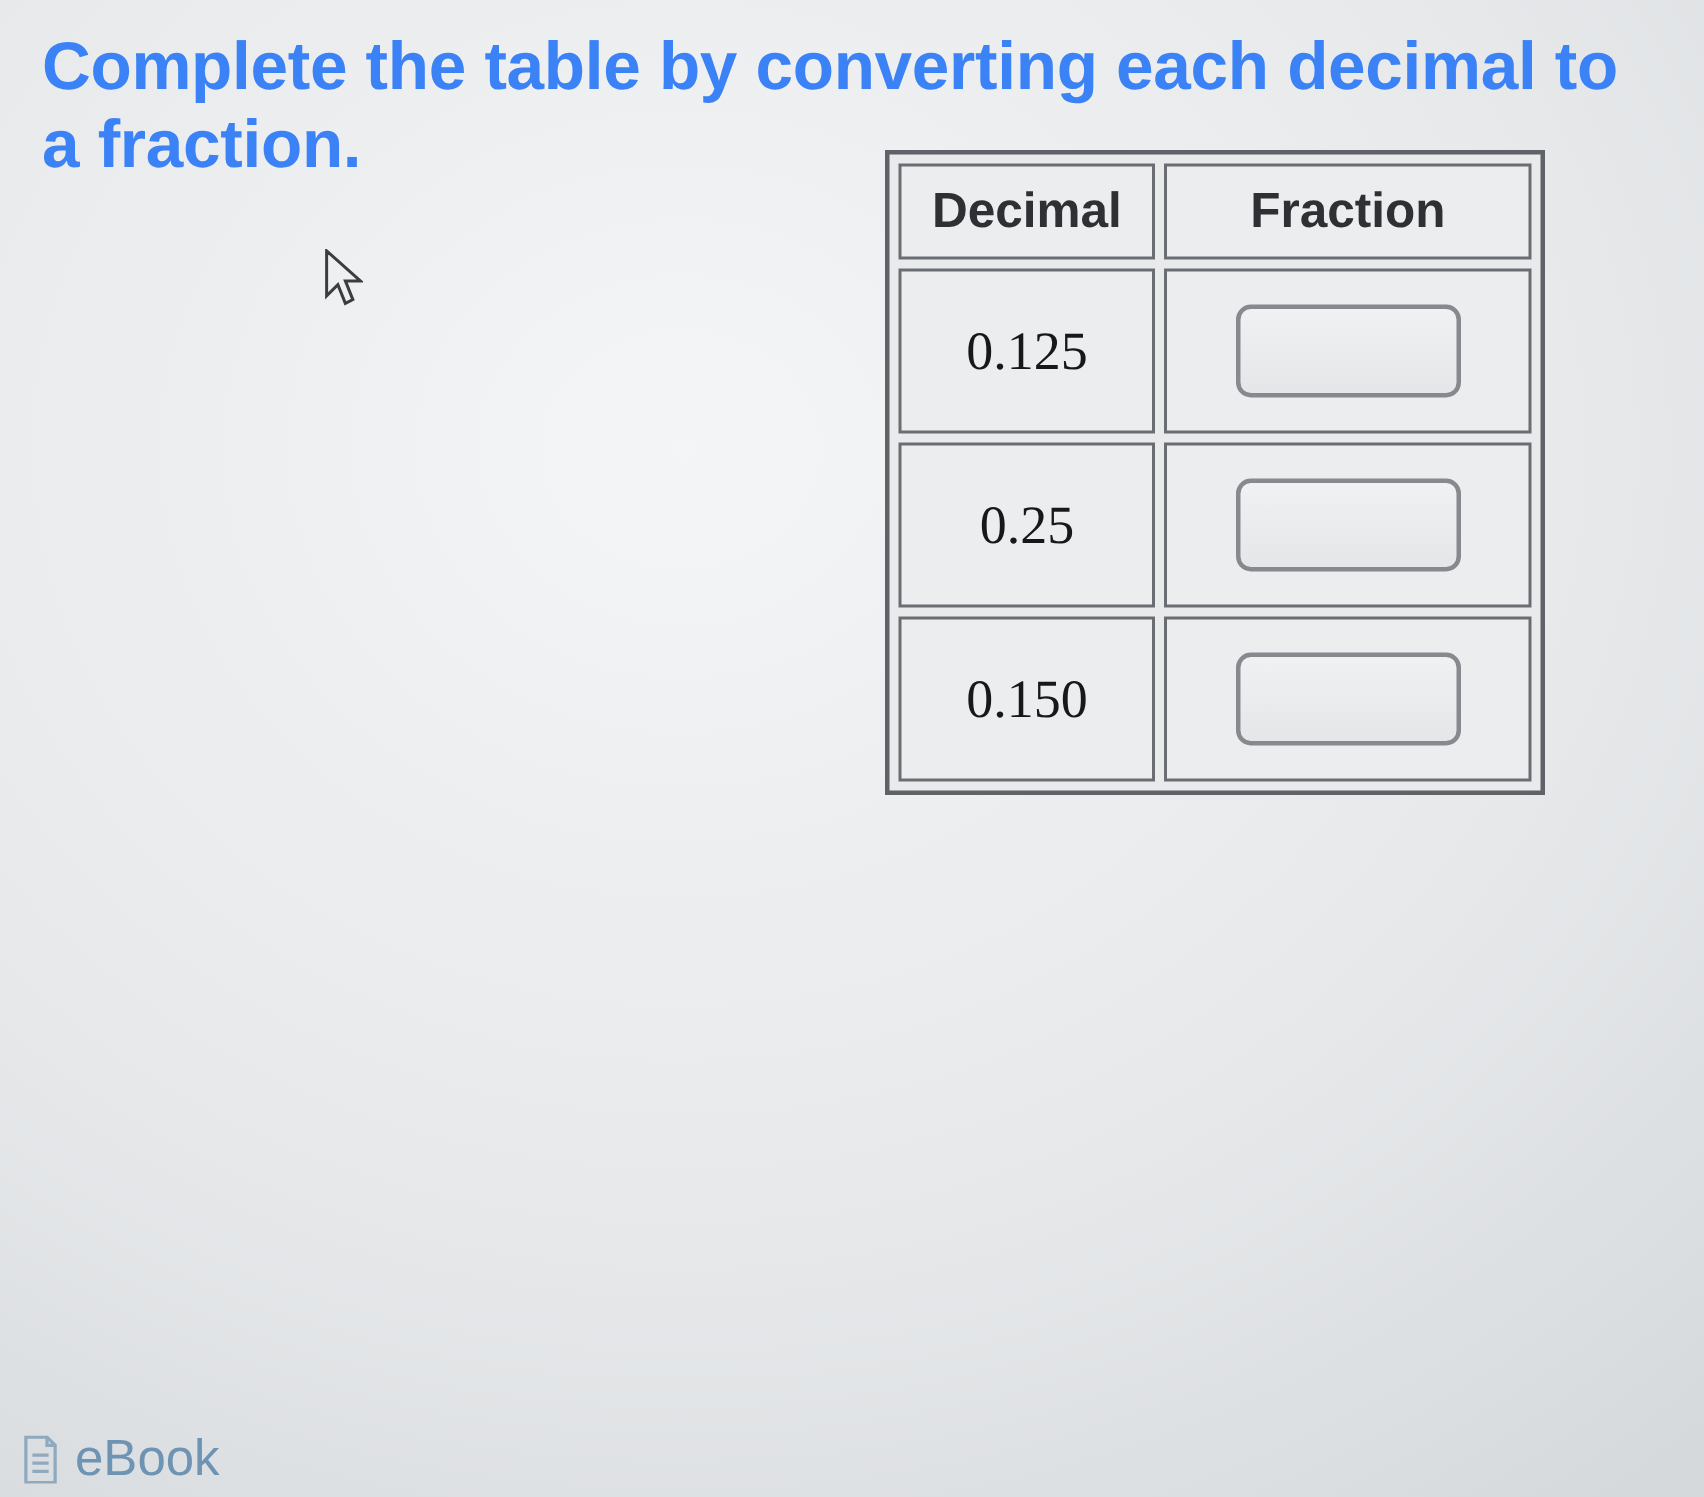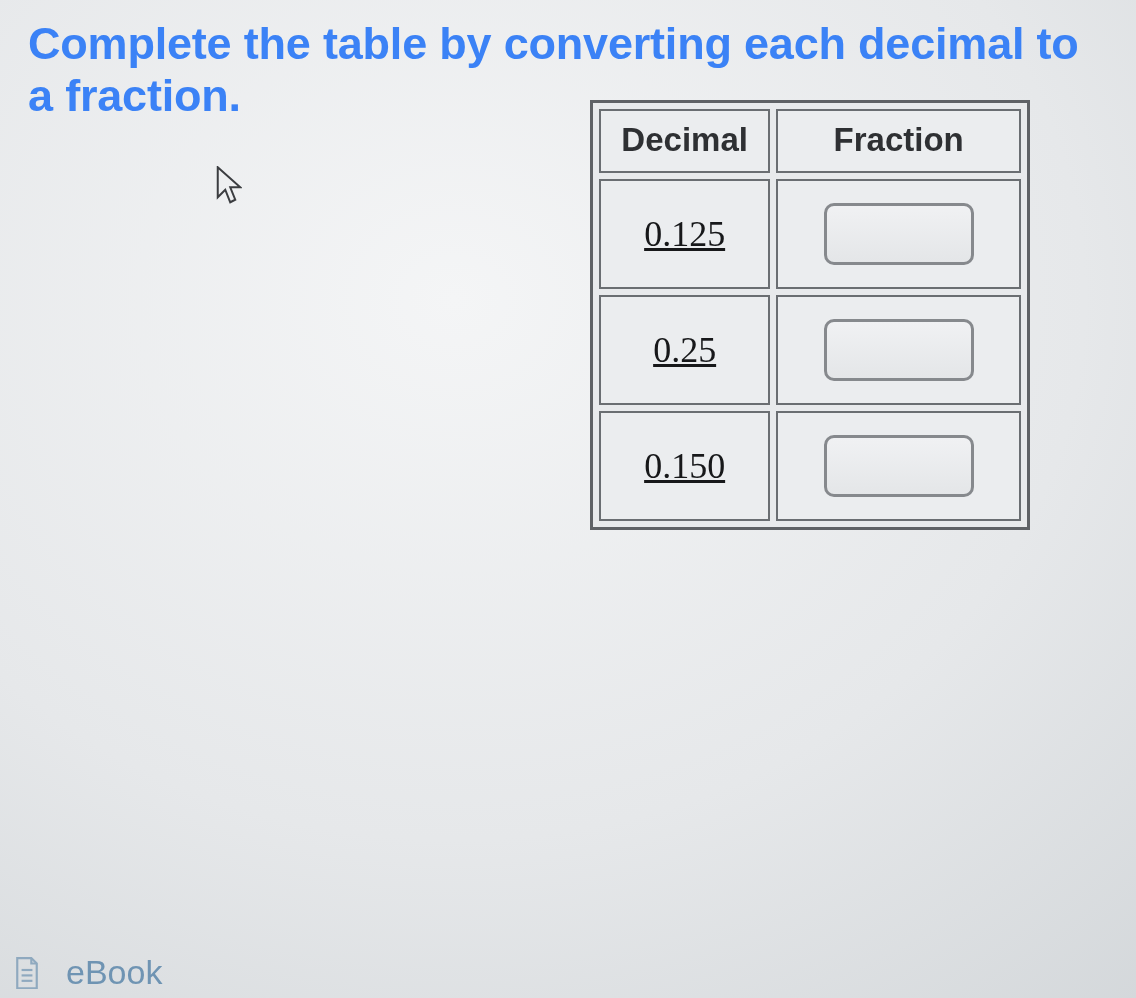--- a/index.html
+++ b/index.html
@@ -53,21 +53,20 @@
     font-weight: 700;
     font-size: 33px;
     color: #2e3033;
     padding: 10px 4px 12px;
     height: 60px;
     text-align: center;
   }
   table.conv td {
     height: 88px;
     padding: 22px;
-    text-decoration: underline;
   }
   .dec-cell {
     font-family: "Times New Roman", Times, serif;
     font-size: 36px;
     color: #17181a;
   }
   .answer-field {
     width: 150px; height: 62px;
     border: 3px solid #86898d;
     border-radius: 10px;
@@ -87,21 +86,21 @@
     color: #7a7f84;
     display: flex;
     align-items: center;
     gap: 16px;
   }
   .help-label { color: #7a7f84; }
   .ebook-link {
     color: #6f94b3;
     display: inline-flex;
     align-items: center;
-    gap: 26px;
+    gap: 10px;
     cursor: pointer;
   }
   .doc-icon {
     width: 26px; height: 32px;
     display: inline-block;
   }
 </style>
 </head>
 <body>
 <div class="page">

